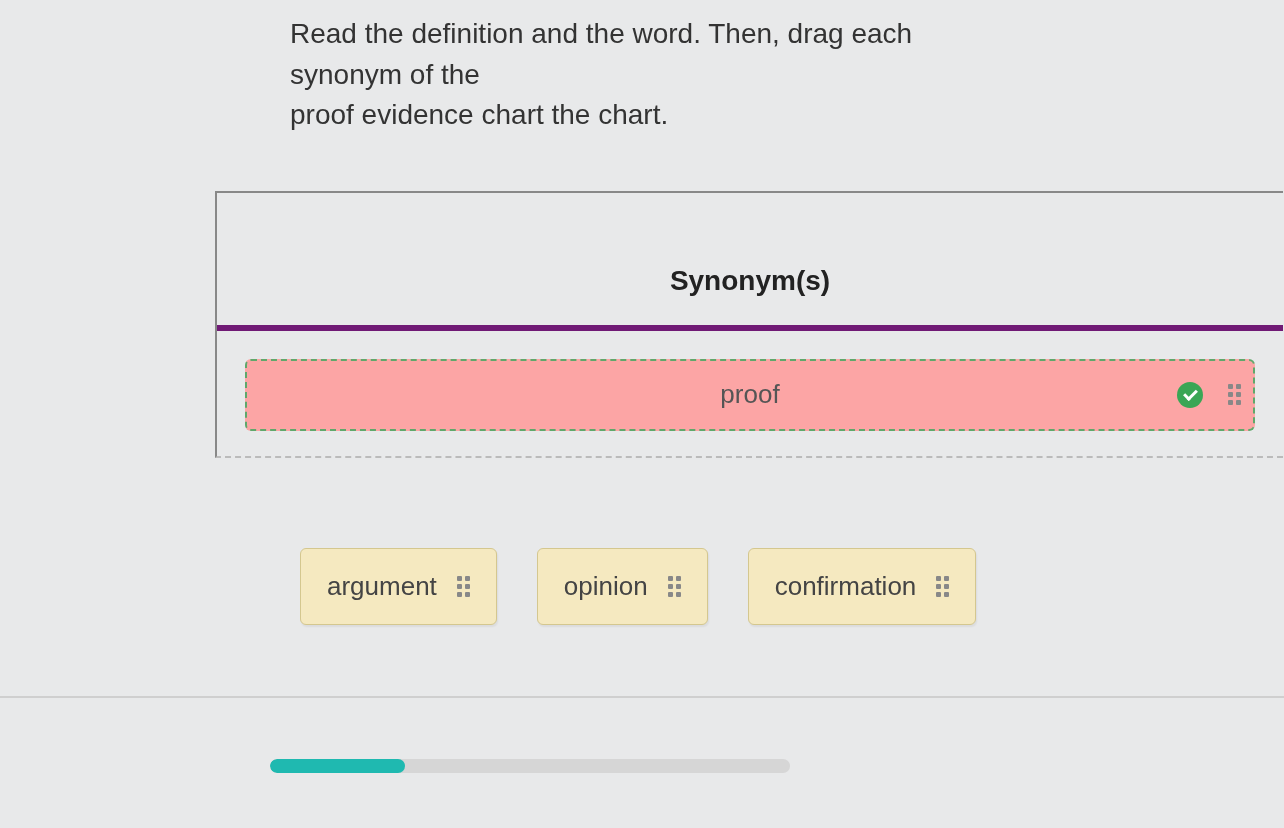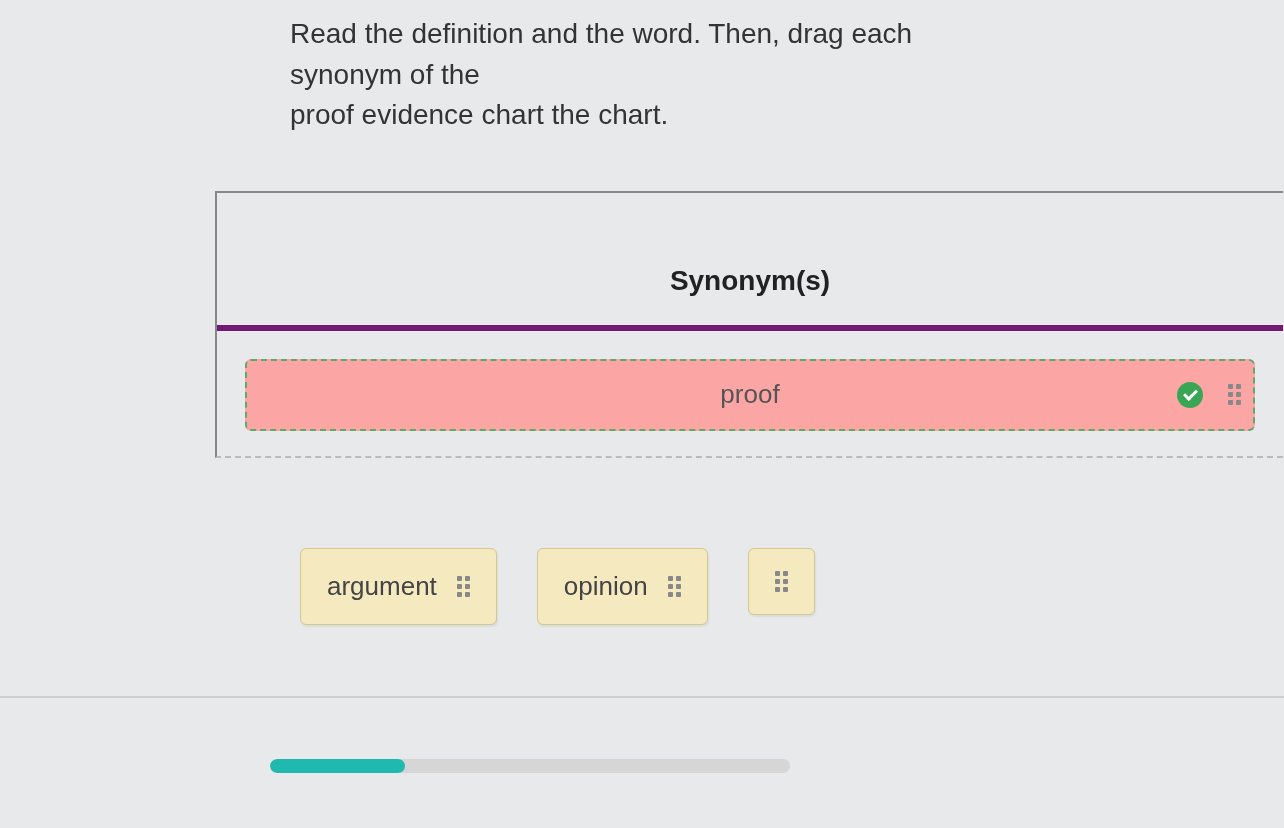--- a/index.html
+++ b/index.html
@@ -89,21 +89,21 @@
     .grip span {
       width: 5px;
       height: 5px;
       background: #888;
       border-radius: 1px;
     }
     .word-bank {
       margin: 90px 0 0 300px;
       display: flex;
       gap: 40px;
-      align-items: flex-start;
+      align-items: flex-end;
     }
     .word-chip {
       background: #f5e9c0;
       border: 1px solid #d4c78f;
       border-radius: 6px;
       padding: 22px 26px;
       display: flex;
       align-items: center;
       gap: 20px;
       font-size: 26px;
@@ -178,20 +178,21 @@
     <span class="grip">
         <span></span>
         <span></span>
         <span></span>
         <span></span>
         <span></span>
         <span></span>
       </span>
   </div>
   <div class="word-chip">
+    <span>confirmation</span>
     <span class="grip">
         <span></span>
         <span></span>
         <span></span>
         <span></span>
         <span></span>
         <span></span>
       </span>
   </div>
 </div>

